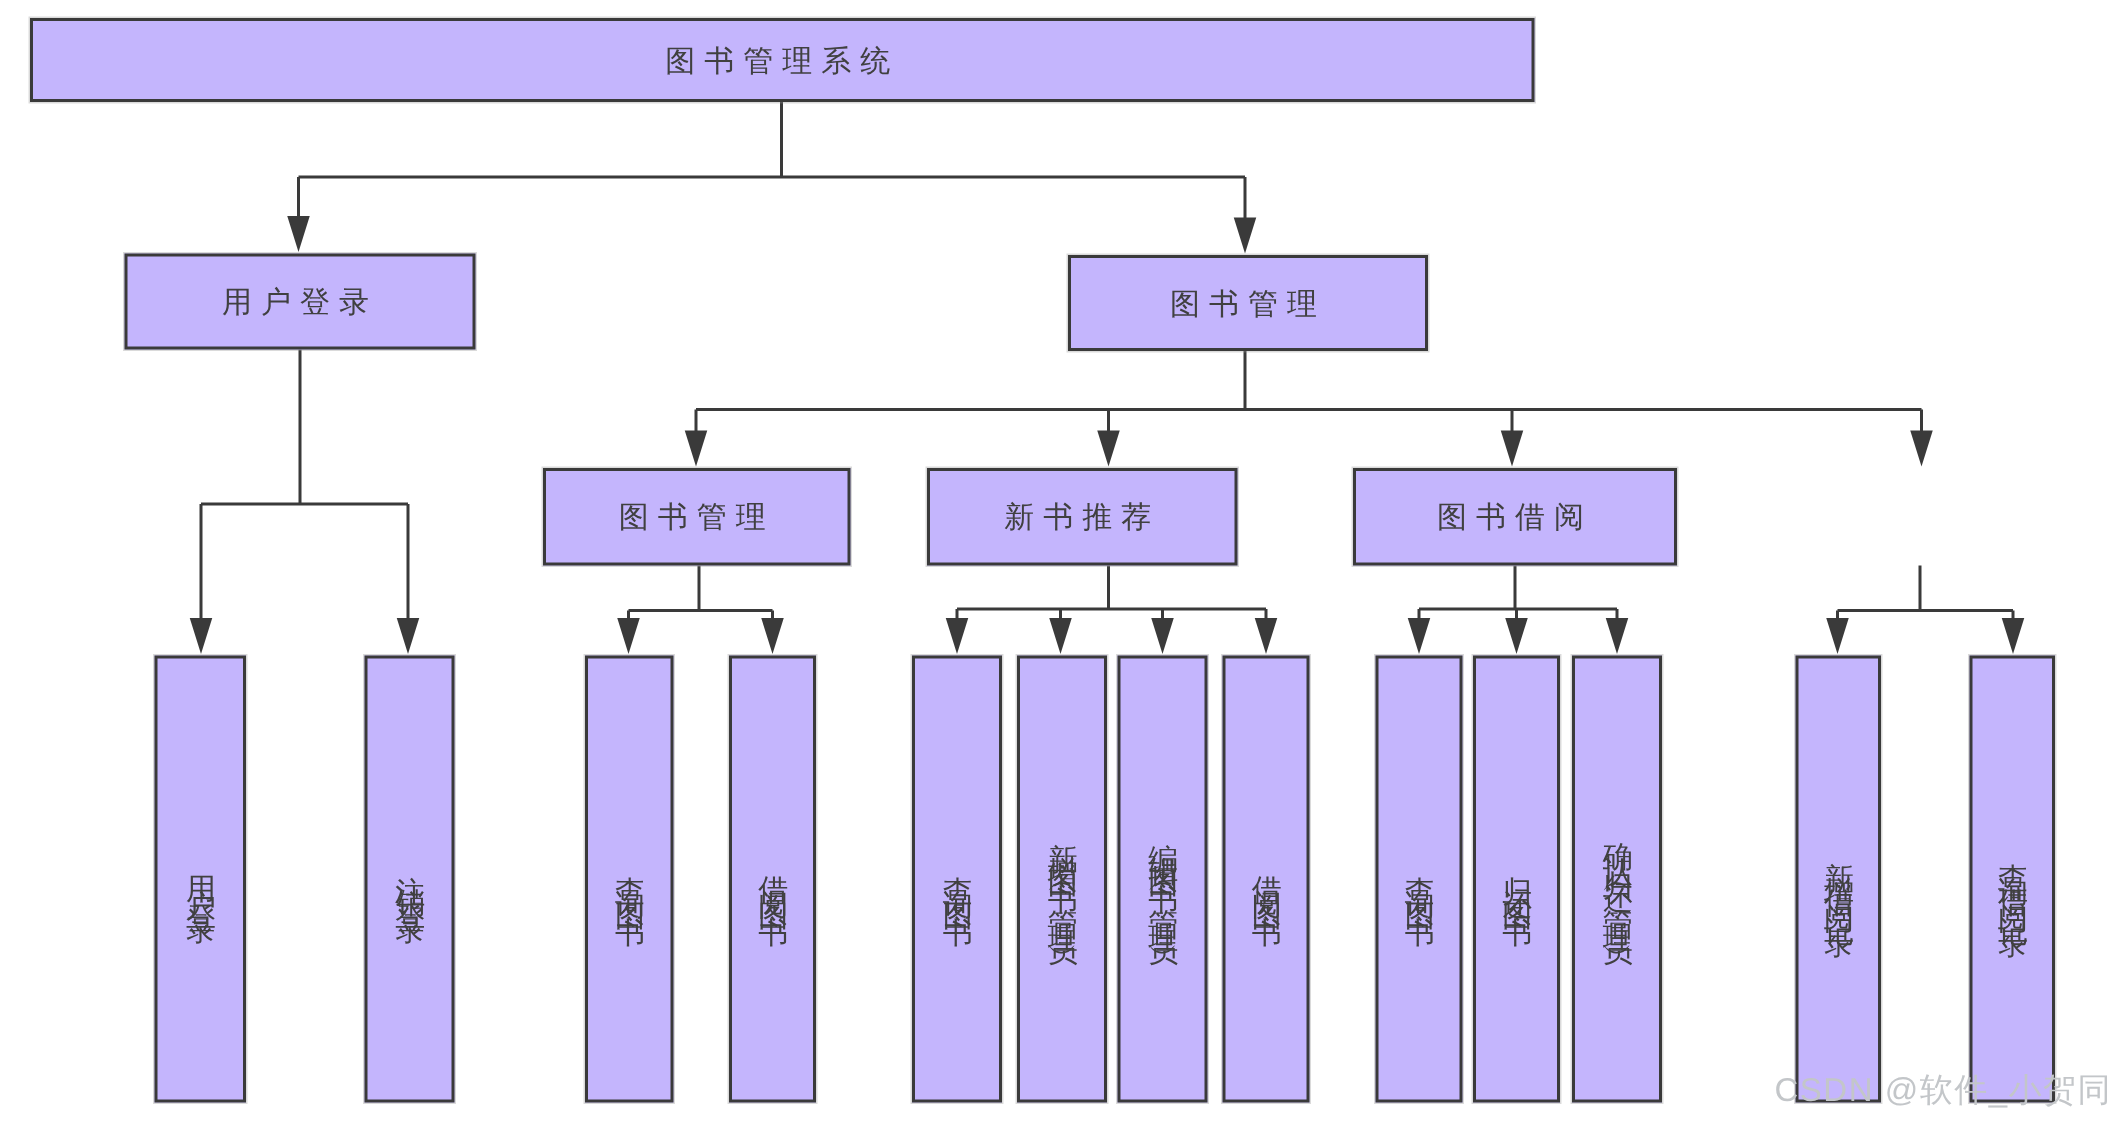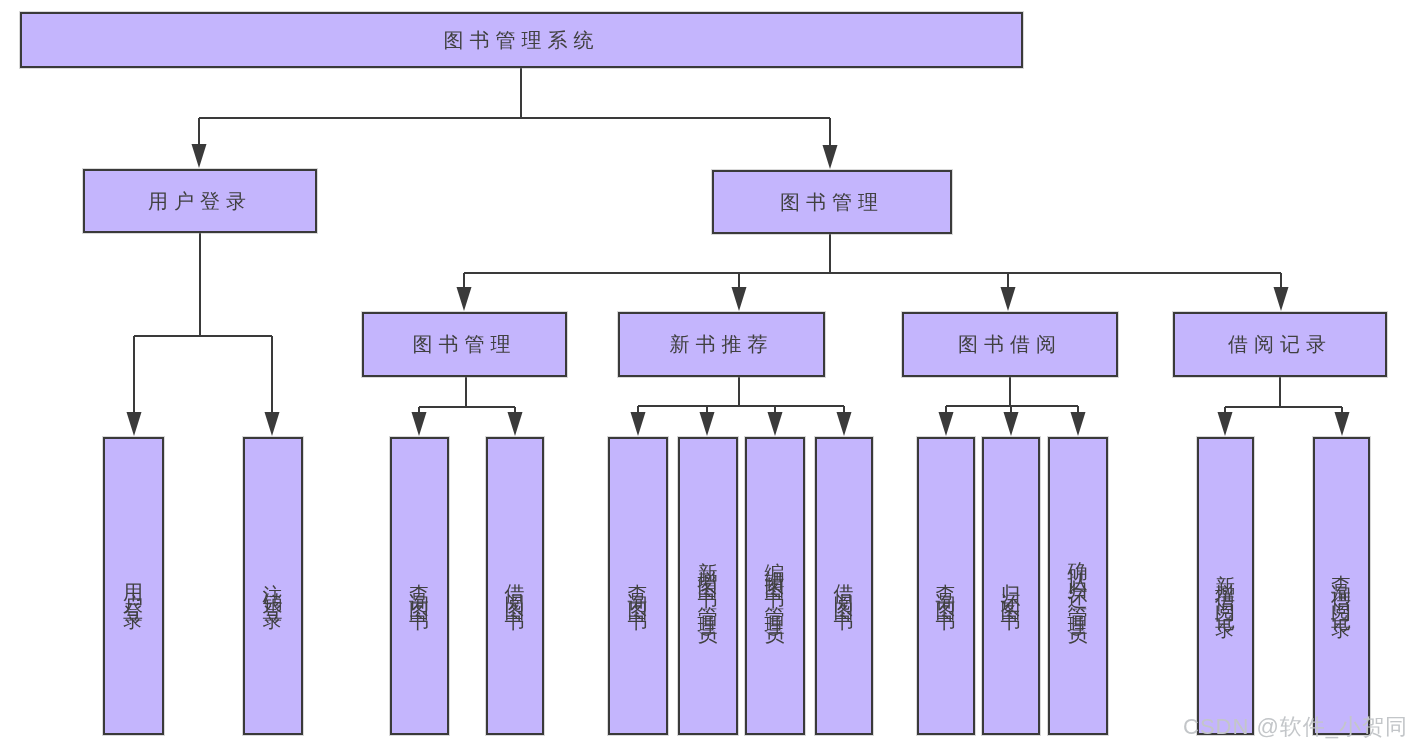--- a/index.html
+++ b/index.html
@@ -79,23 +79,20 @@
 
   <div class="box" style="left:362px;top:312px;width:205px;height:65px">
     <span>图书管理</span>
   </div>
   <div class="box" style="left:618px;top:312px;width:207px;height:65px">
     <span>新书推荐</span>
   </div>
   <div class="box" style="left:902px;top:312px;width:216px;height:65px">
     <span>图书借阅</span>
   </div>
-  <div class="box" style="left:1173px;top:312px;width:214px;height:65px">
-    <span>借阅记录</span>
-  </div>
 
   <div class="box vbox" style="left:103px;top:437px;width:61px;height:298px">
     <span>用户登录</span>
   </div>
   <div class="box vbox" style="left:243px;top:437px;width:60px;height:298px">
     <span>注销登录</span>
   </div>
 
   <div class="box vbox" style="left:390px;top:437px;width:59px;height:298px">
     <span>查询图书</span>

